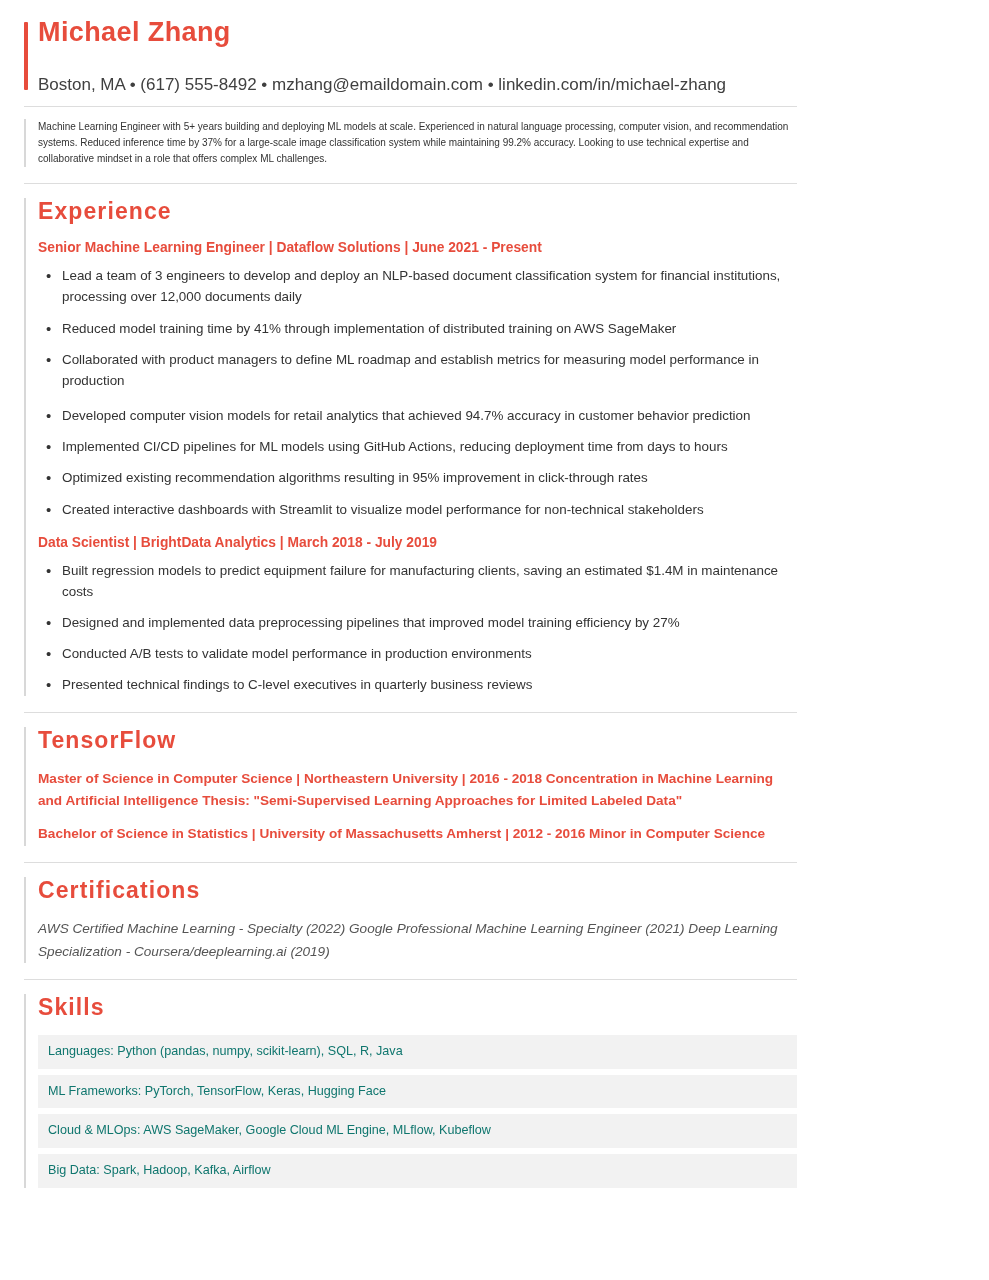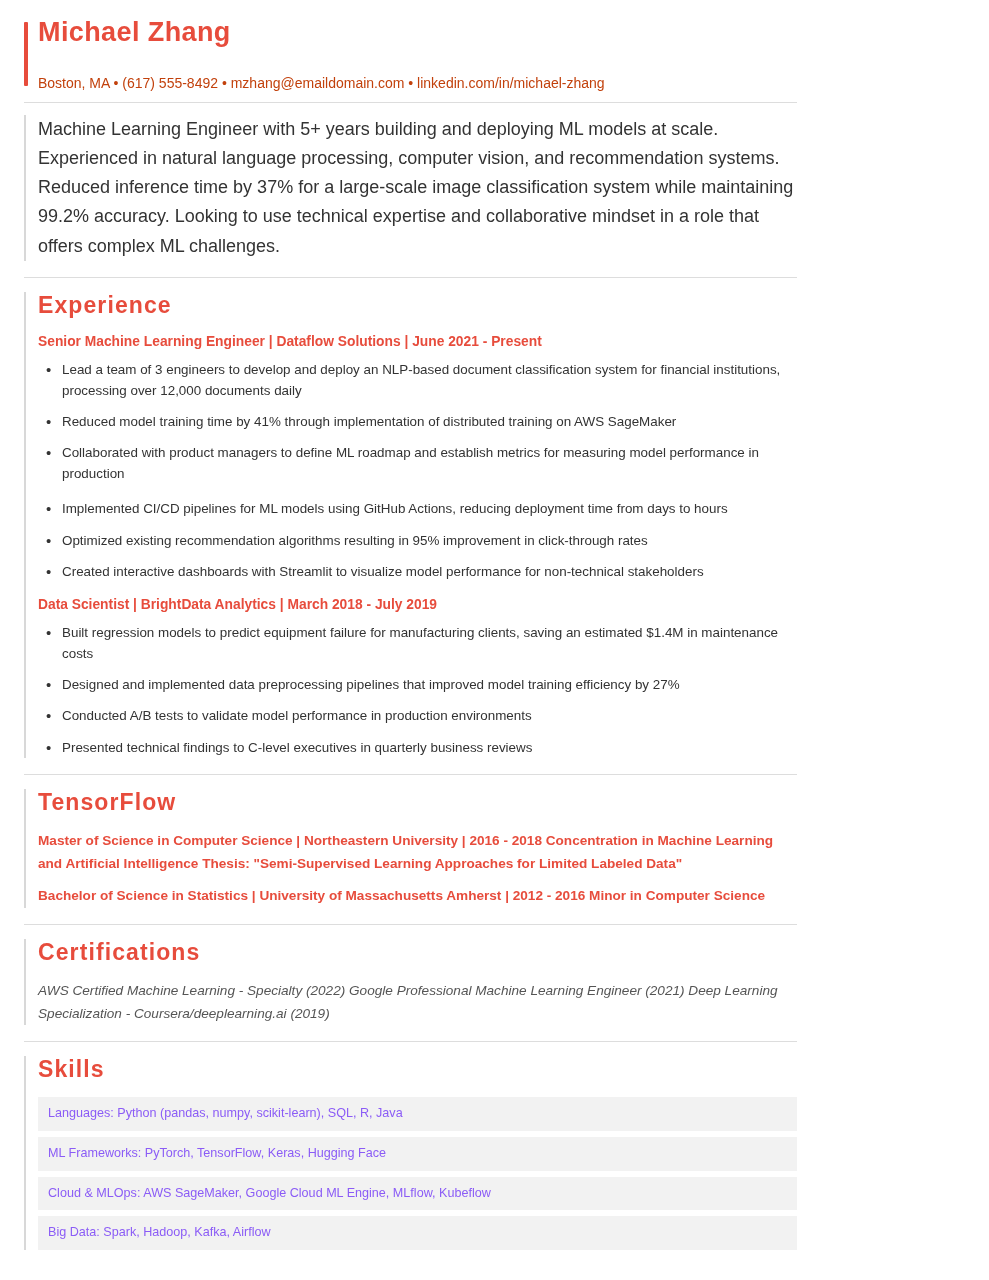--- a/index.html
+++ b/index.html
@@ -40,22 +40,22 @@
   }
   .name {
     font-size: 27px;
     font-weight: bold;
     color: #e74c3c;
     letter-spacing: 0.4px;
     margin: 0 0 12px 0;
     line-height: 1.1;
   }
   .contact {
-    font-size: 14px;
-    color: #c2410c;
+    font-size: 17px;
+    color: #404040;
     line-height: 1.3;
     margin-top: 26px;
   }
 
   .divider {
     border: 0;
     border-top: 1px solid #dddddd;
     margin: 10px 0 12px 0;
   }
 
@@ -68,21 +68,21 @@
     content: "";
     position: absolute;
     left: 0;
     top: 0;
     bottom: 0;
     width: 2px;
     background: #d8d8d8;
   }
 
   .summary {
-    font-size: 18px;
+    font-size: 10px;
     line-height: 1.62;
     color: #333333;
     margin: 0;
   }
 
   .section {
     position: relative;
     padding-left: 14px;
     margin-top: 14px;
   }
@@ -148,21 +148,21 @@
     font-size: 13.6px;
     font-style: italic;
     color: #555555;
     line-height: 1.65;
     margin: 0;
   }
 
   .skill-row {
     background: #f2f2f2;
     font-size: 12.6px;
-    color: #8b5cf6;
+    color: #0f766e;
     padding: 9px 10px;
     margin-bottom: 6px;
     line-height: 1.25;
   }
   .skill-row:last-child { margin-bottom: 0; }
 
   .spacer-line {
     border: 0;
     border-top: 1px solid #dddddd;
     margin: 16px 0 12px 0;
@@ -193,20 +193,21 @@
       <div class="job-title">Senior Machine Learning Engineer | Dataflow Solutions | June 2021 - Present</div>
       <ul class="bullets">
         <li>Lead a team of 3 engineers to develop and deploy an NLP-based document classification system for financial institutions, processing over 12,000 documents daily</li>
         <li>Reduced model training time by 41% through implementation of distributed training on AWS SageMaker</li>
         <li>Collaborated with product managers to define ML roadmap and establish metrics for measuring model performance in production</li>
       </ul>
     </div>
 
     <div class="job">
       <ul class="bullets">
+        <li>Developed computer vision models for retail analytics that achieved 94.7% accuracy in customer behavior prediction</li>
         <li>Implemented CI/CD pipelines for ML models using GitHub Actions, reducing deployment time from days to hours</li>
         <li>Optimized existing recommendation algorithms resulting in 95% improvement in click-through rates</li>
         <li>Created interactive dashboards with Streamlit to visualize model performance for non-technical stakeholders</li>
       </ul>
     </div>
 
     <div class="job">
       <div class="job-title">Data Scientist | BrightData Analytics | March 2018 - July 2019</div>
       <ul class="bullets">
         <li>Built regression models to predict equipment failure for manufacturing clients, saving an estimated $1.4M in maintenance costs</li>

